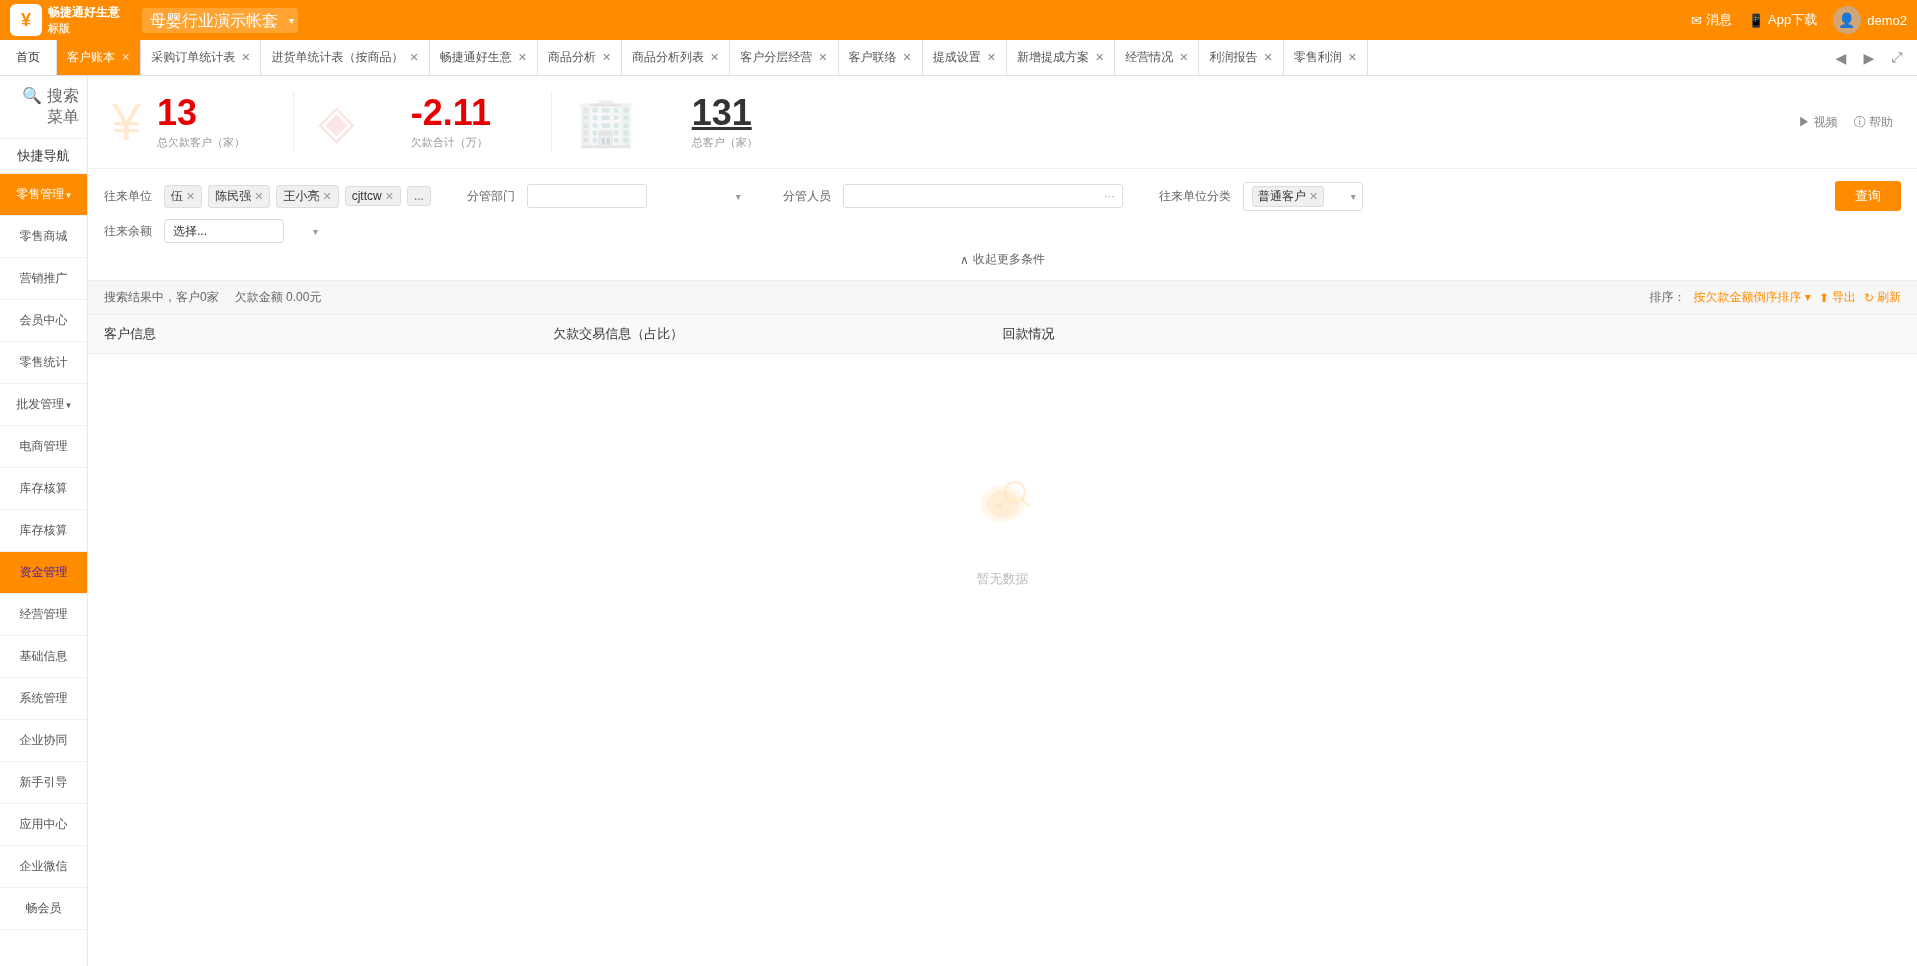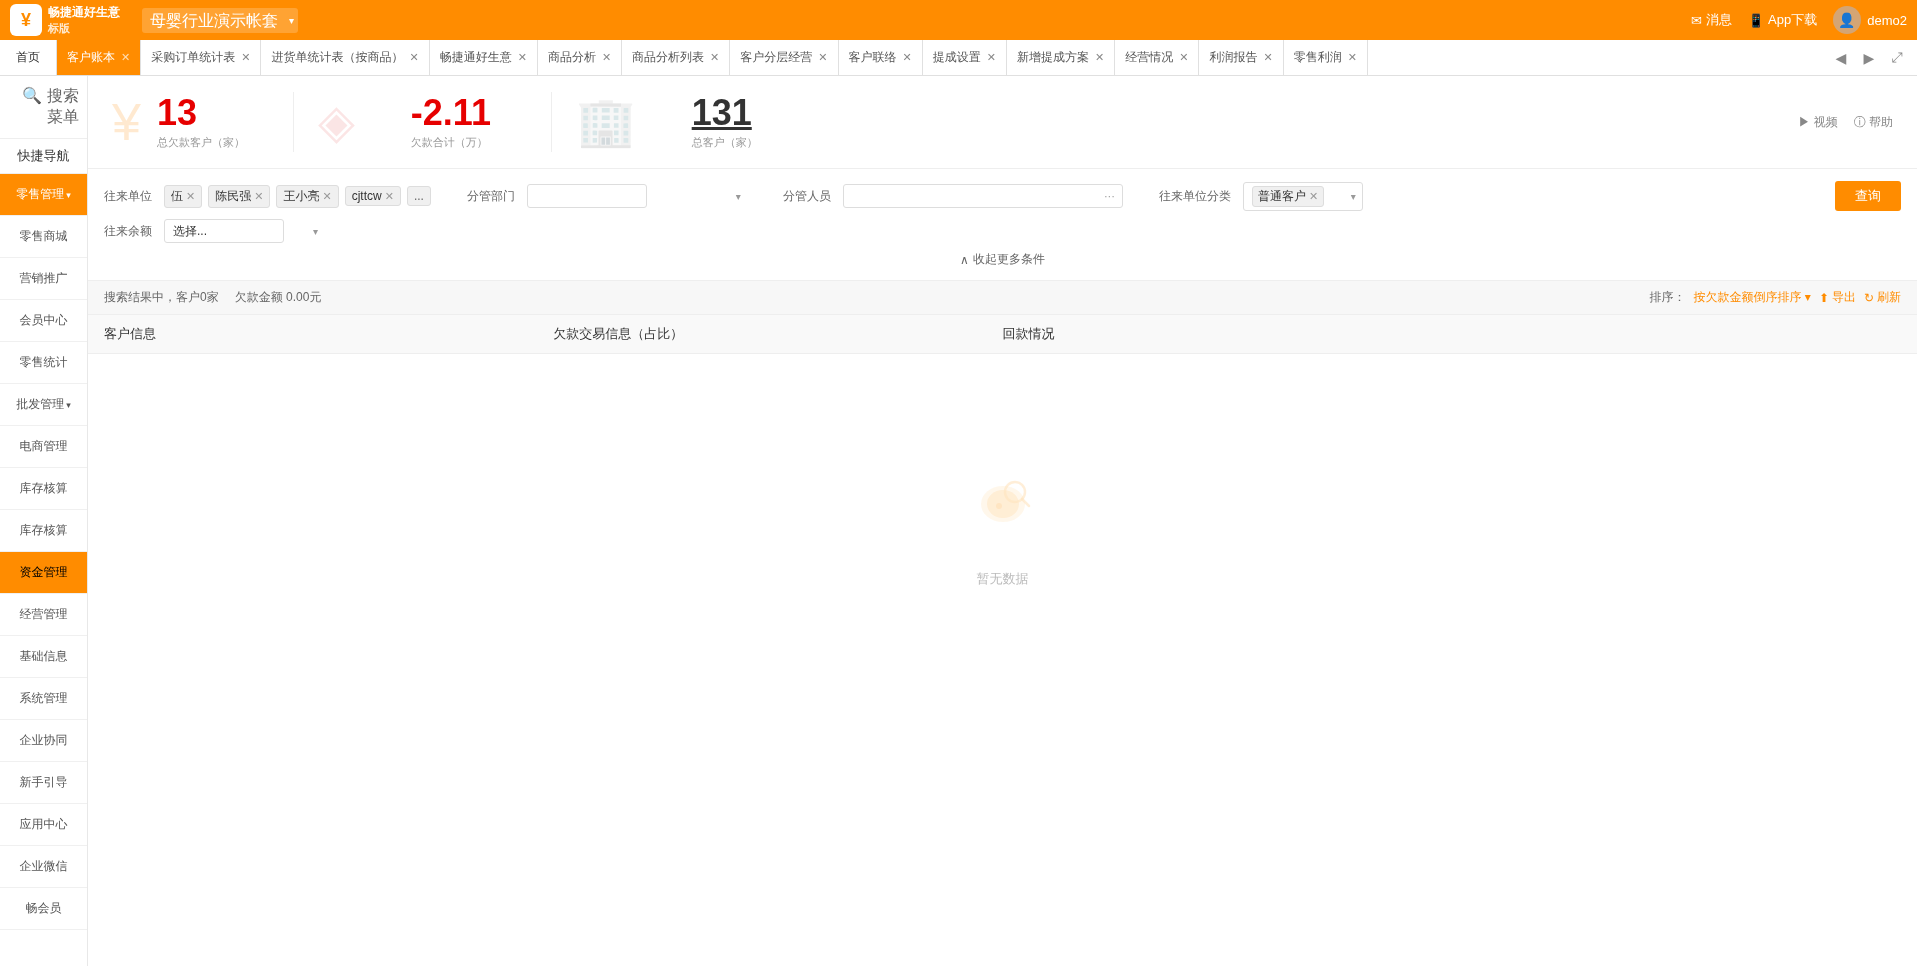--- a/index.html
+++ b/index.html
@@ -208,21 +208,21 @@
       </div>
       <div class="sidebar-item">
         <span>电商管理</span>
       </div>
       <div class="sidebar-item">
         <span>库存核算</span>
       </div>
       <div class="sidebar-item">
         <span>库存核算</span>
       </div>
-      <div class="sidebar-item" style="background:#ff8c00;color:#000000;">
+      <div class="sidebar-item" style="background:#ff8c00;color:#4c1d95;">
         <span>资金管理</span>
       </div>
       <div class="sidebar-item">
         <span>经营管理</span>
       </div>
       <div class="sidebar-item">
         <span>基础信息</span>
       </div>
       <div class="sidebar-item">
         <span>系统管理</span>

